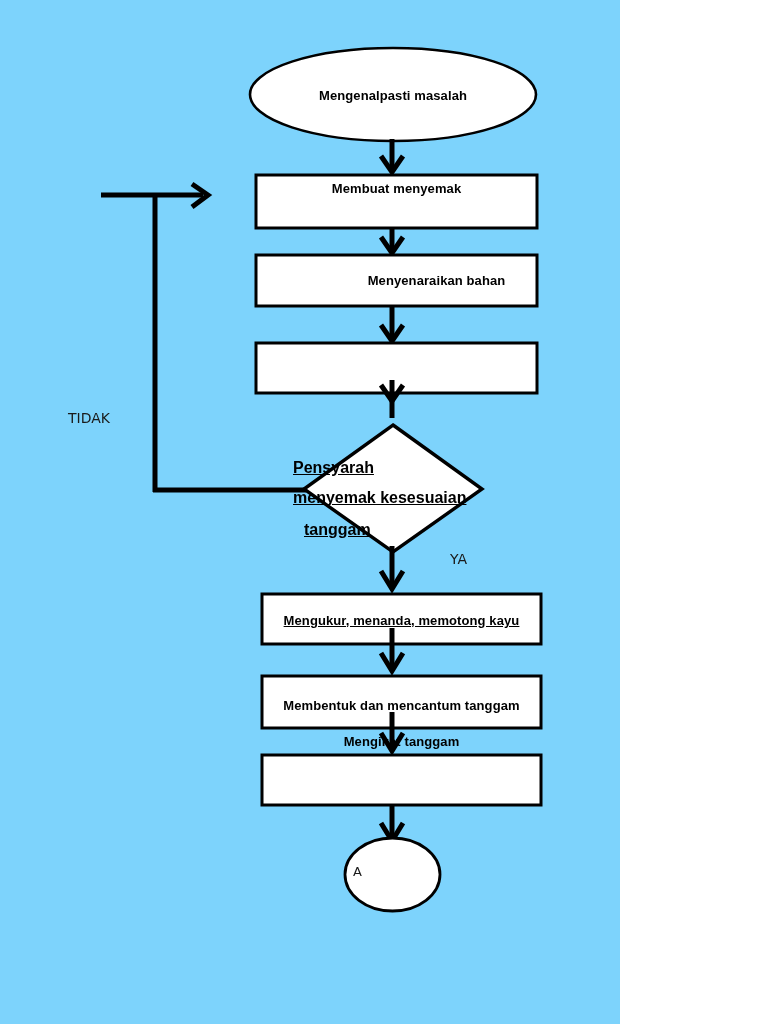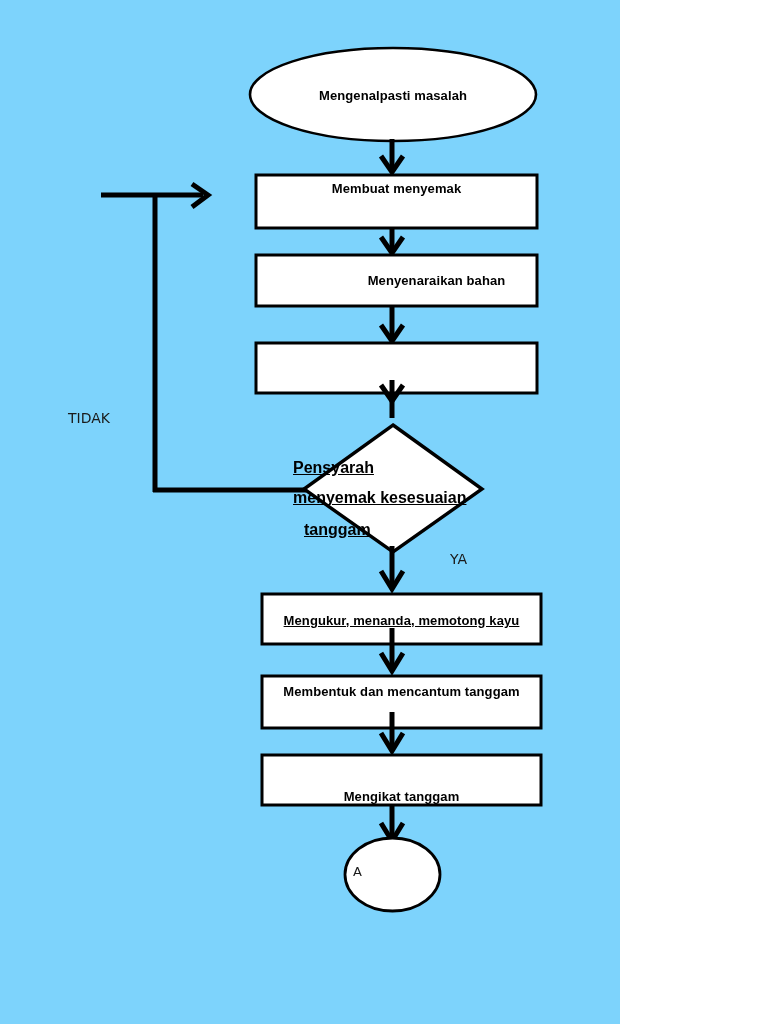--- a/index.html
+++ b/index.html
@@ -141,23 +141,23 @@
 
   <div class="node-text" style="left:256px; top:273px; width:281px;padding-left:40px;">Menyenaraikan bahan</div>
 
 
   <div class="diamond-line" style="left:293px; top:459px; width:200px;">Pensyarah</div>
   <div class="diamond-line" style="left:293px; top:489px; width:200px;">menyemak kesesuaian</div>
   <div class="diamond-line" style="left:304px; top:521px; width:200px;">tanggam</div>
 
   <div class="node-text" style="left:262px; top:613px; width:279px;text-decoration:underline;">Mengukur, menanda, memotong kayu</div>
 
-  <div class="node-text" style="left:262px; top:684px; width:279px;">Membentuk dan mencantum tanggam</div>
+  <div class="node-text" style="left:262px; top:698px; width:279px;">Membentuk dan mencantum tanggam</div>
 
-  <div class="node-text" style="left:262px; top:789px; width:279px;">Mengikat tanggam</div>
+  <div class="node-text" style="left:262px; top:734px; width:279px;">Mengikat tanggam</div>
 
   <div class="connector-label" style="left:353px; top:864px;">A</div>
 
   <div class="edge-label" style="left:68px; top:410px;">TIDAK</div>
 
   <div class="edge-label" style="left:450px; top:540px;margin-top:11px;">YA</div>
 
 </div>
 
 </body></html>

